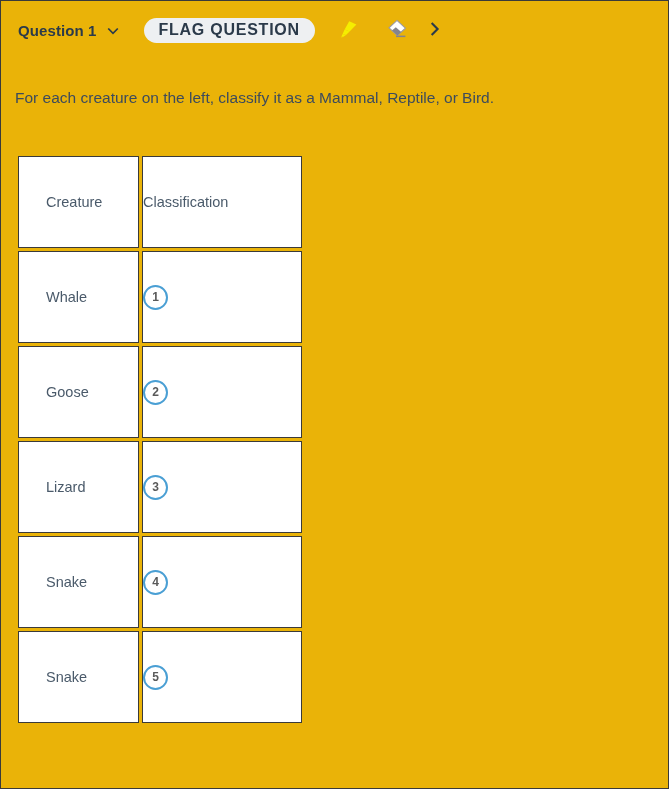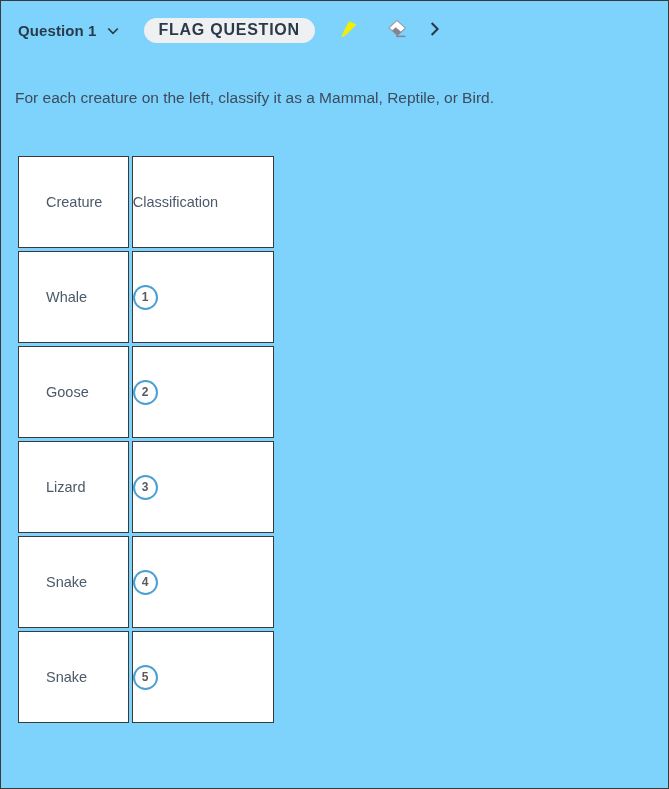--- a/index.html
+++ b/index.html
@@ -10,21 +10,21 @@
   body {
     font-family: "Liberation Sans", sans-serif;
     -webkit-font-smoothing: antialiased;
   }
 
   .page {
     position: relative;
     width: 669px;
     height: 789px;
     box-sizing: border-box;
-    background: #7dd3fc;
+    background: #eab308;
     border: 1px solid #3a3a3a;
     overflow: hidden;
   }
 
   
   .toolbar {
     display: flex;
     align-items: center;
     height: 58px;
     padding: 0 0 0 17px;
@@ -91,21 +91,21 @@
     color: #3d4b5c;
     line-height: 1.3;
   }
 
   
   .matrix {
     margin: 48px 0 0 17px;
     display: flex;
     flex-direction: column;
     gap: 3px;
-    width: 256px;
+    width: 284px;
   }
 
   .m-row {
     display: flex;
     gap: 3px;
   }
 
   .m-cell {
     border: 1px solid #3a3a3a;
     box-sizing: border-box;

